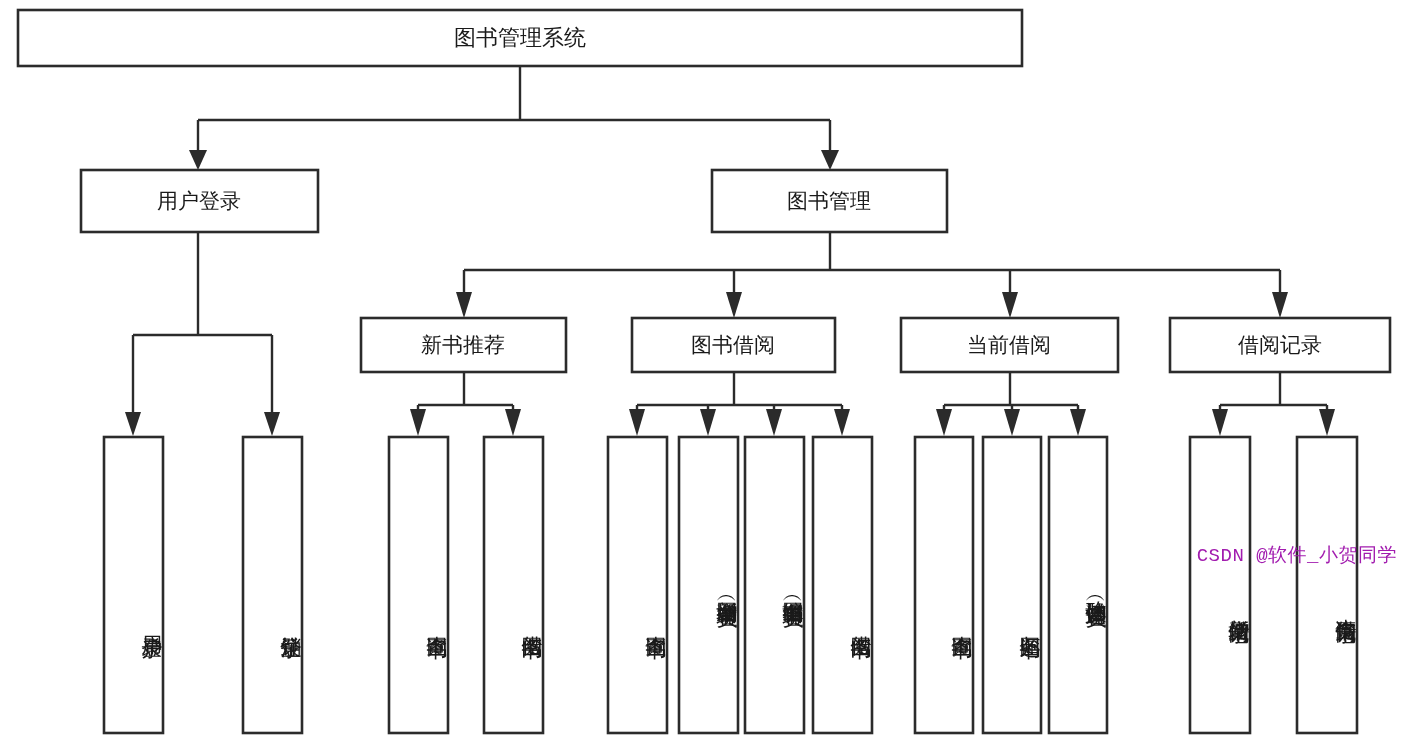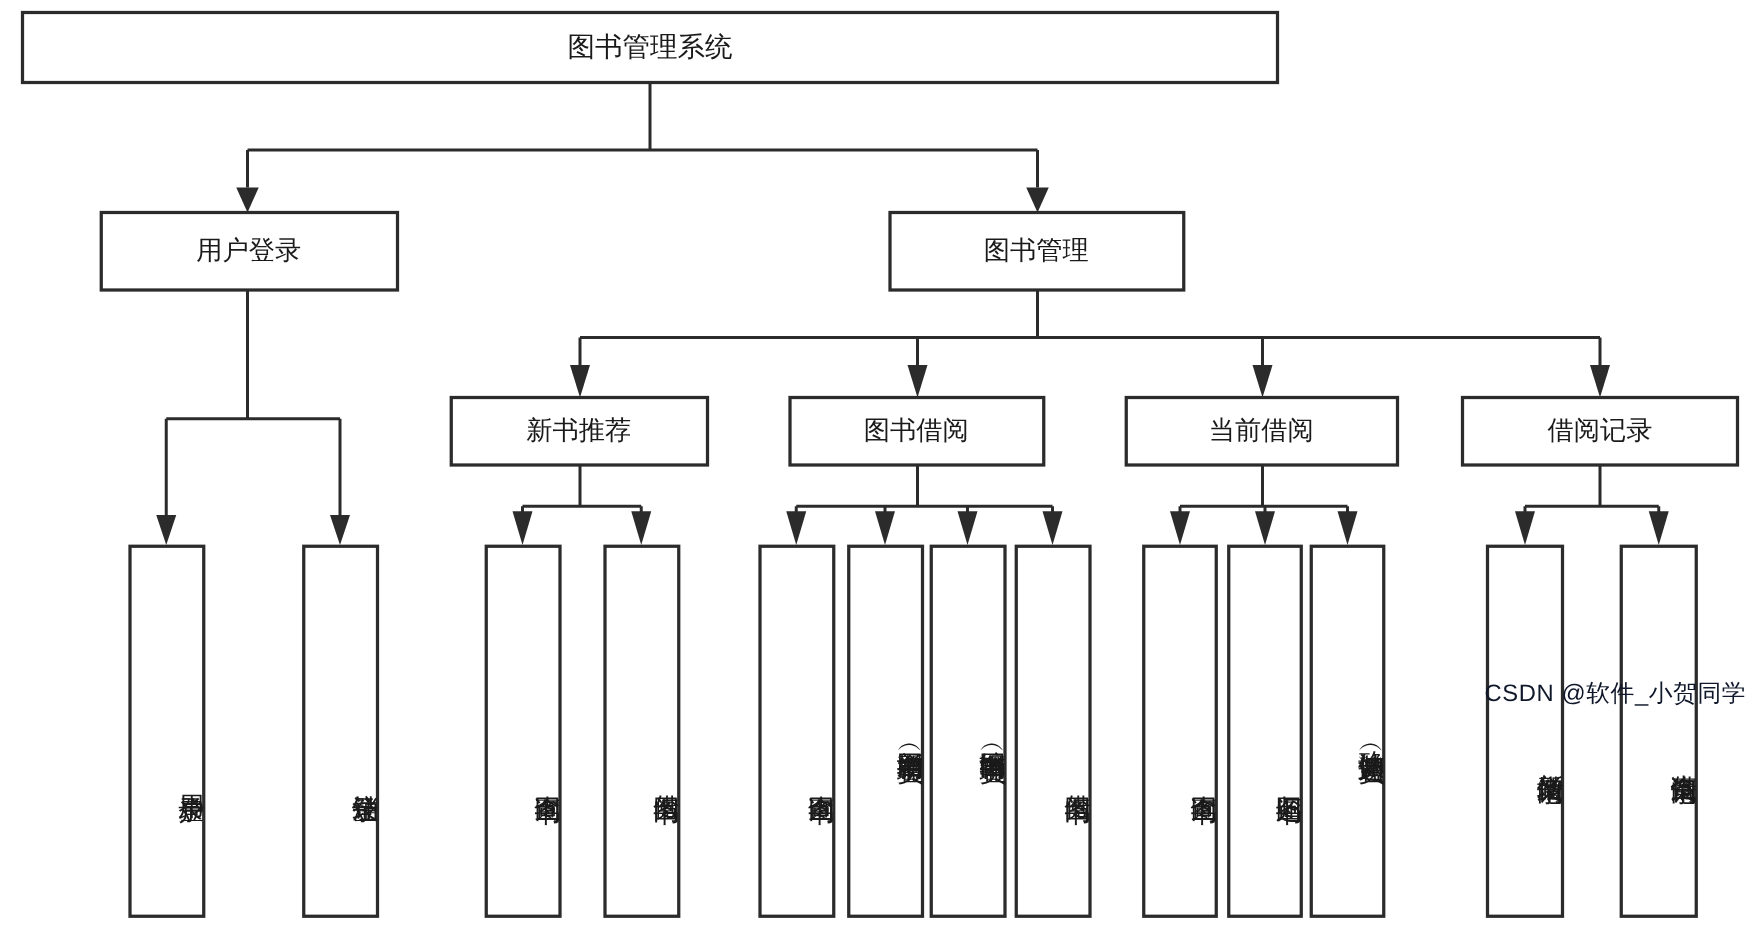--- a/index.html
+++ b/index.html
@@ -64,23 +64,23 @@
     white-space: nowrap;
     pointer-events: none;
     display: flex;
     align-items: flex-start;
     justify-content: center;
   }
   .watermark {
     position: absolute;
     right: 8px;
     bottom: 4px;
-    font-family: Liberation Sans, sans-serif;
+    font-family: Liberation Mono, monospace;
     font-size: 19px;
-    color: #0f172a;
+    color: #a21caf;
     white-space: nowrap;
     letter-spacing: 0.5px;
   }
 </style>
 </head>
 <body>
 
 <div id="diagram-root">
 
   <svg class="diagram-canvas" viewBox="0 0 1405 747">

